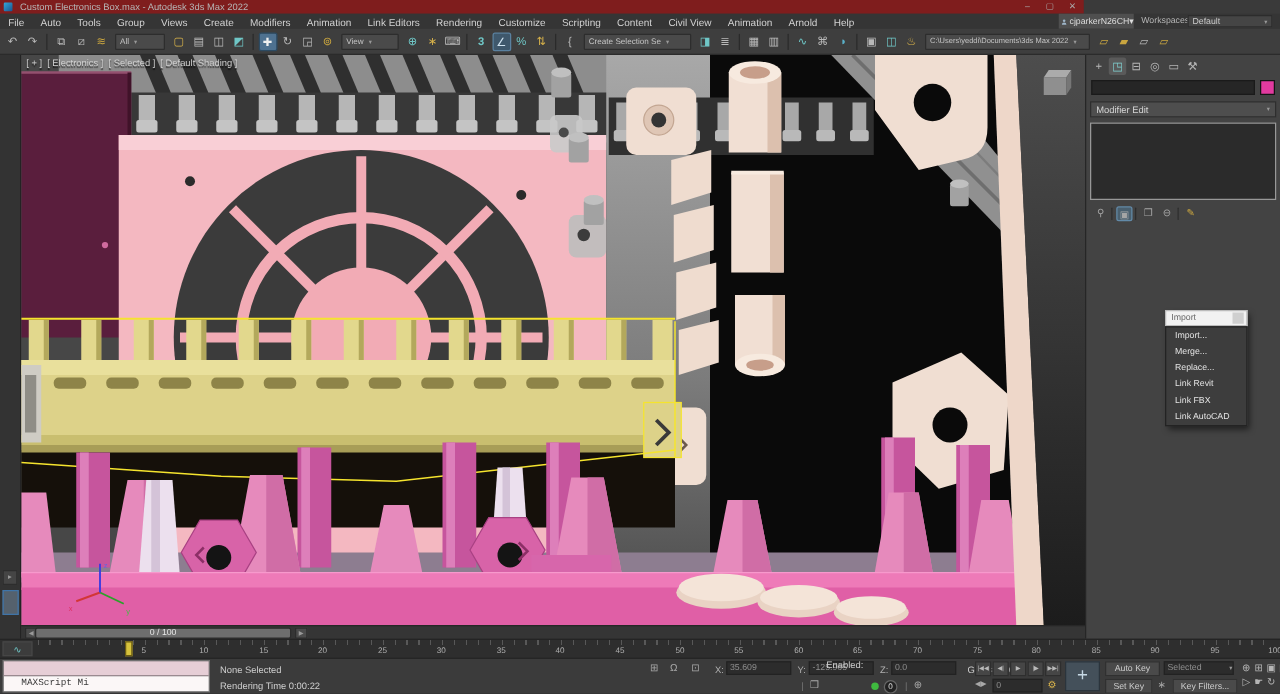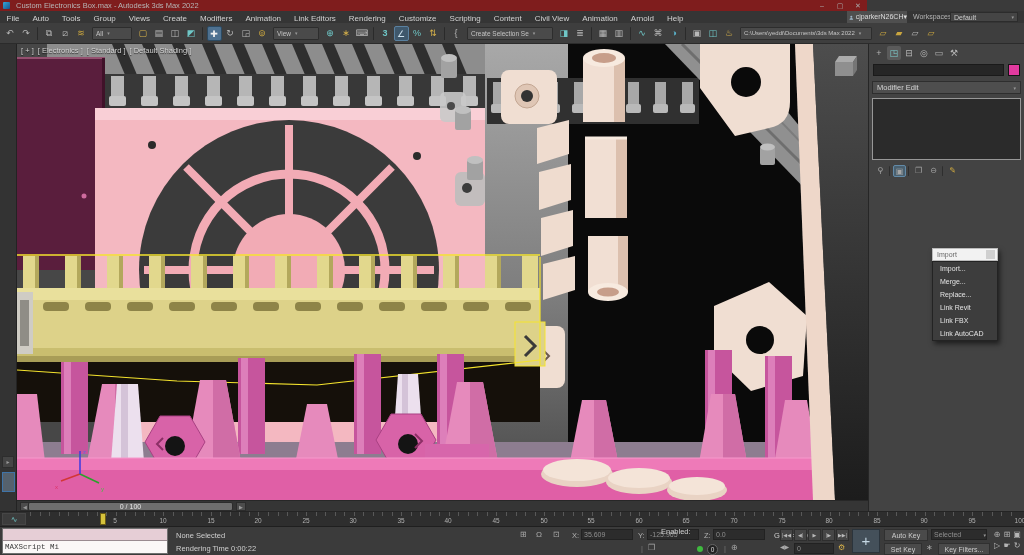--- a/index.html
+++ b/index.html
@@ -57,21 +57,21 @@
 .tb-marker{position:absolute;left:100px;top:1px;width:6px;height:12px;background:#d6c23c;border:1px solid #6b5c14}
 
 .statusbar{position:absolute;left:0;top:526px;width:1024px;height:29px;background:#3b3b3b;border-top:1px solid #1f1f1f;font-size:7.5px}
 .sb{position:absolute;white-space:nowrap;color:#cfcfcf}
 .sb-field{position:absolute;background:#2c2c2c;border:1px solid #222;color:#8f8f8f;font-size:7px;padding-left:2px;height:11px;line-height:10px}
 .sb-btn{position:absolute;background:#4a4a4a;border:1px solid #303030;color:#ccc;font-size:7px;text-align:center;height:12px;line-height:11px}
 .sb-ic{position:absolute;color:#a8a8a8;font-size:8px}
 .nav-ic{width:10px;height:11px;line-height:11px;text-align:center;color:#b5b5b5;font-size:8px;display:inline-block}
 .mxs{position:absolute;left:2px;top:1px;width:166px;height:26px;border:1px solid #707070}
 .mxs-top{height:12px;background:#e6ced6;border-bottom:1px solid #9a8a90}
-.mxs-bot{height:12px;background:#fbf7f7;color:#3a3a3a;font-family:"Liberation Mono",monospace;font-size:7.5px;padding-left:2px;line-height:12px;overflow:hidden}
+.mxs-bot{height:12px;background:#fbf7f7;color:#3a3a3a;font-family:"Liberation Mono",monospace;font-size:7.5px;padding-left:14px;line-height:12px;overflow:hidden}
 .dot{display:inline-block;width:6px;height:6px;border-radius:50%}
 </style>
 </head>
 <body>
 
 <div class="app">
 
   <div class="titlebar">
     <div class="logo"></div>
     <div class="wtitle">Custom Electronics Box.max - Autodesk 3ds Max 2022</div>
@@ -196,21 +196,21 @@
   <div class="leftstrip">
     <div style="position:absolute;left:2px;top:412px;width:12px;height:12px;background:#454545;border:1px solid #2d2d2d;color:#999;font-size:6px;line-height:11px;text-align:center">▸</div>
     <div style="position:absolute;left:2px;top:428px;width:13px;height:20px;background:#55616d;border:1px solid #3f74a8"></div>
   </div>
 
   <div class="viewport">
     <div class="vplabel">
 
     <span>[ + ]</span>
         <span>[ Electronics ]</span>
-        <span>[ Standard ]</span>
+        <span>[ Selected ]</span>
         <span>[ Default Shading ]</span>
       </div>
     <svg width="851" height="456" viewBox="0 0 851 456">
       <defs>
         <linearGradient id="rg" x1="0" y1="0" x2="0" y2="1">
             <stop offset="0" stop-color="#4d4d4d"></stop>
             <stop offset="1" stop-color="#1c1c1c"></stop>
           </linearGradient>
         <linearGradient id="mg" x1="0" y1="0" x2="0" y2="1">
             <stop offset="0" stop-color="#a8a8a8"></stop>

